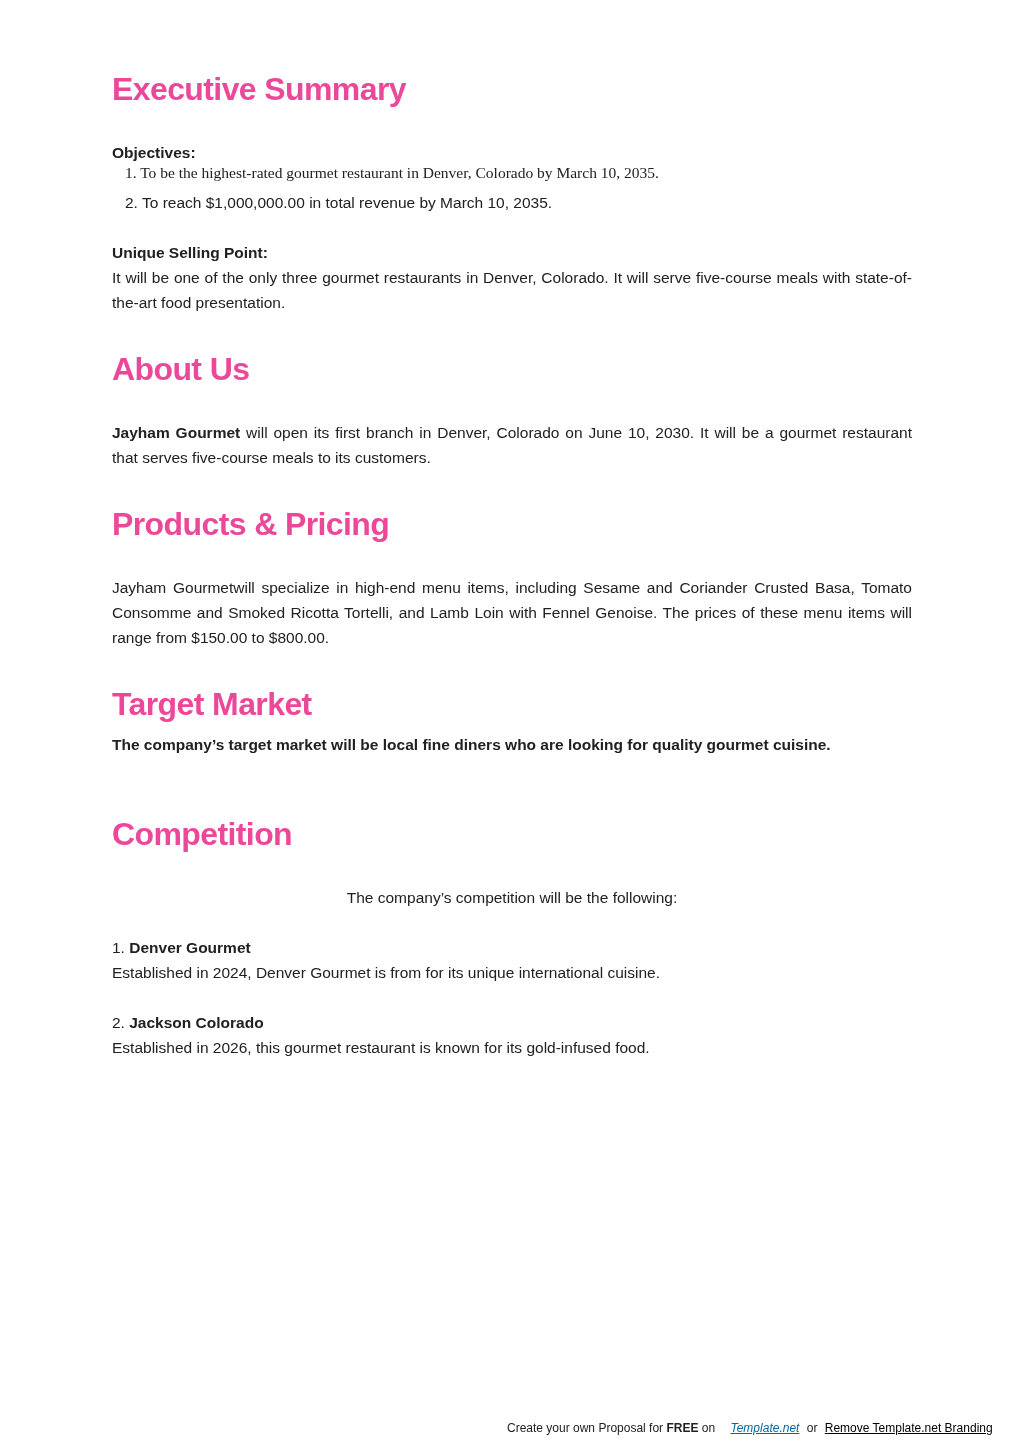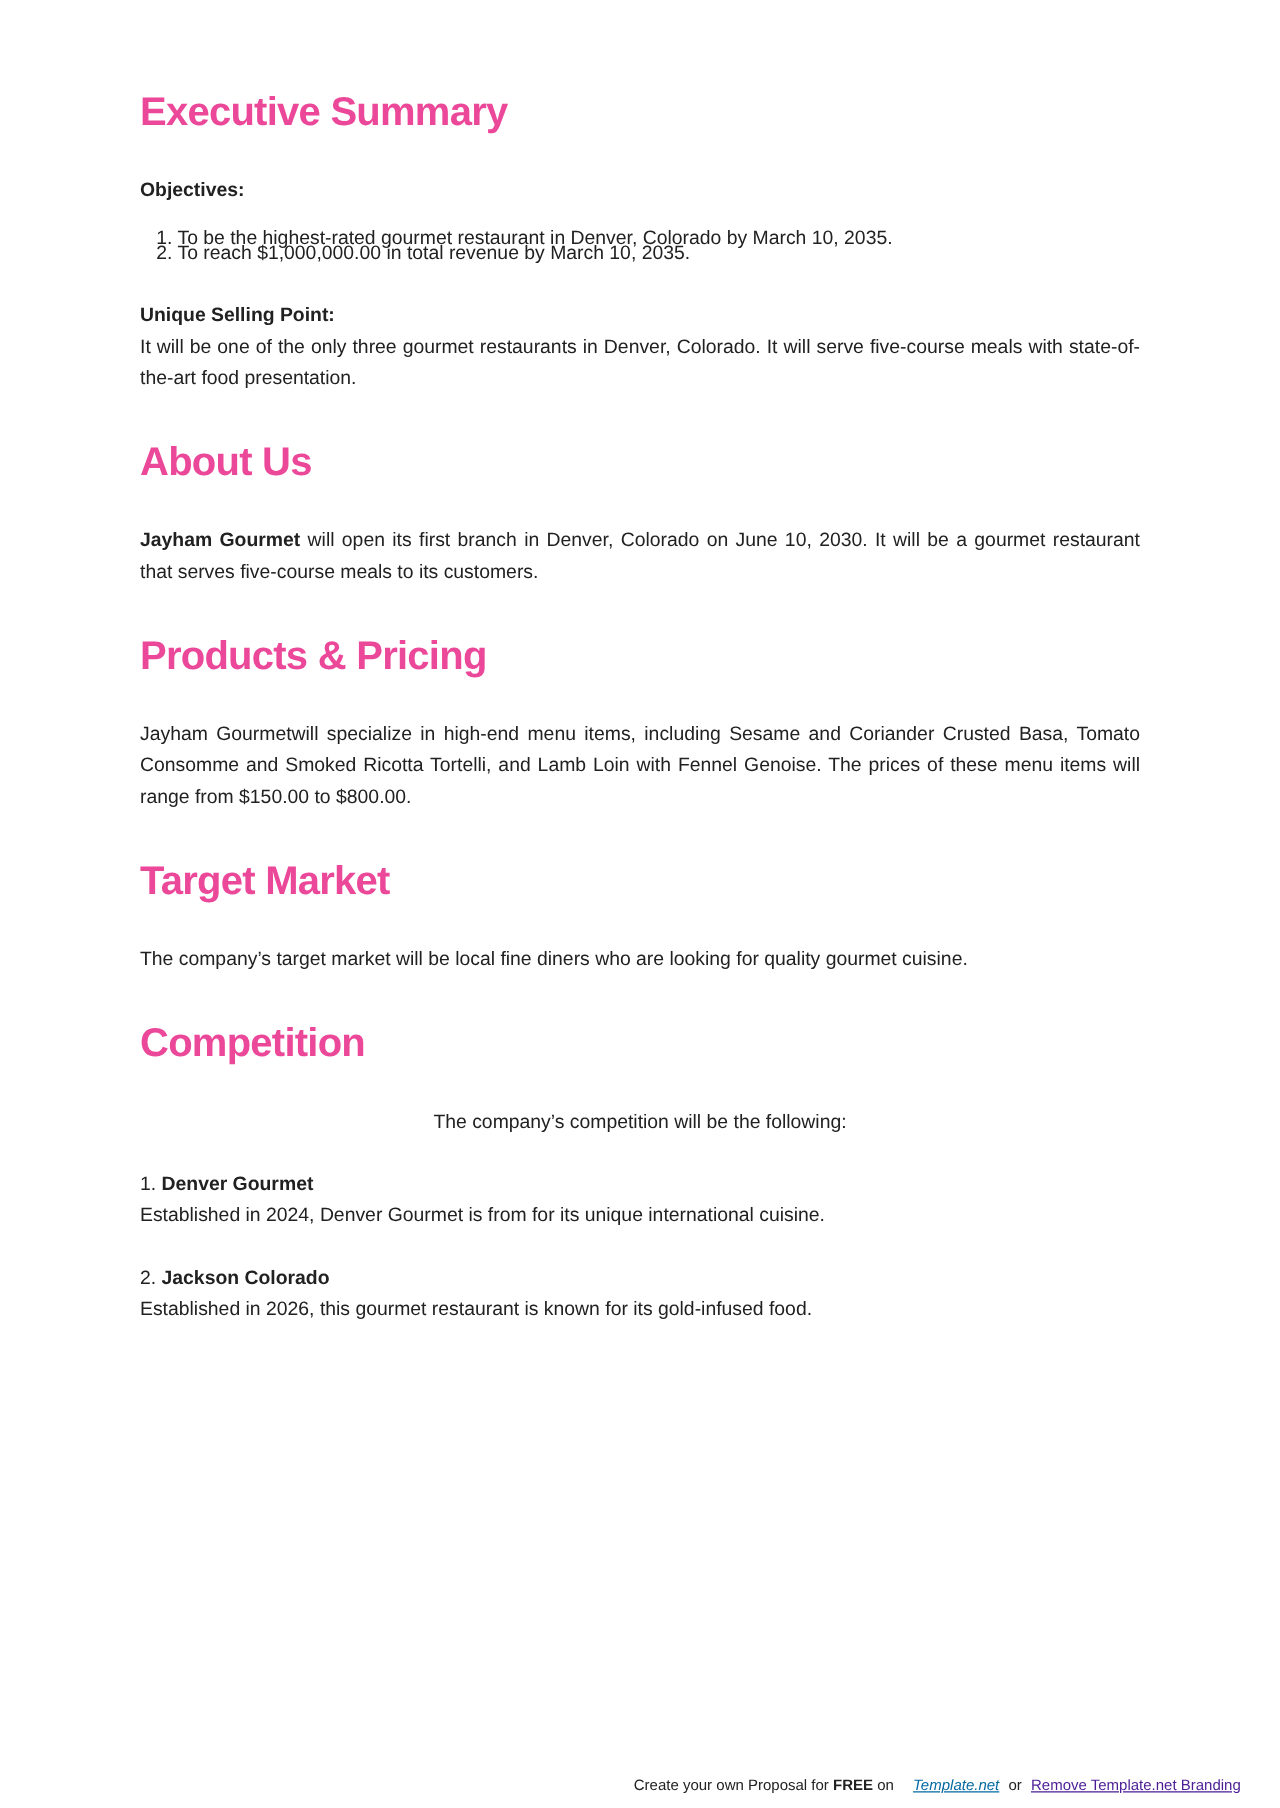--- a/index.html
+++ b/index.html
@@ -59,44 +59,44 @@
       line-height: 18px;
       color: #222;
       white-space: nowrap;
     }
     .footer .free { font-weight: bold; }
     .footer a {
       text-decoration: underline;
     }
     .footer .link-template { color: #0369a1; margin-left: 12px; font-style: italic; }
     .footer .or { margin: 0 4px; }
-    .footer .link-remove { color: #4c1d95; }
+    .footer .link-remove { color: #000000; }
   </style>
 </head>
 <body>
 
 <div class="page">
 
   <h1 class="section-title" style="top:69px;">Executive Summary</h1>
 
   <div class="text bold" style="top:140px;">Objectives:</div>
-  <div class="list-item" style="top:178px;">1. To be the highest-rated gourmet restaurant in Denver, Colorado by March 10, 2035.</div>
+  <div class="list-item" style="top:160px;font-family:Liberation Serif, serif;">1. To be the highest-rated gourmet restaurant in Denver, Colorado by March 10, 2035.</div>
   <div class="list-item" style="top:190px;">2. To reach $1,000,000.00 in total revenue by March 10, 2035.</div>
 
   <div class="text bold" style="top:240px;">Unique Selling Point:</div>
   <p class="text justify" style="top:265px;">It will be one of the only three gourmet restaurants in Denver, Colorado. It will serve five-course meals with state-of-the-art food presentation.</p>
 
   <h1 class="section-title" style="top:349px;">About Us</h1>
   <p class="text justify" style="top:420px;"><span class="bold">Jayham Gourmet</span><span> will open its first branch in Denver, Colorado on June 10, 2030. It will be a gourmet restaurant that serves five-course meals to its customers.</span></p>
 
   <h1 class="section-title" style="top:504px;">Products &amp; Pricing</h1>
   <p class="text justify" style="top:575px;">Jayham Gourmetwill specialize in high-end menu items, including Sesame and Coriander Crusted Basa, Tomato Consomme and Smoked Ricotta Tortelli, and Lamb Loin with Fennel Genoise. The prices of these menu items will range from $150.00 to $800.00.</p>
 
   <h1 class="section-title" style="top:684px;">Target Market</h1>
-  <p class="text" style="top:755px;">The company’s target market will be local fine diners who are looking for quality gourmet cuisine.</p>
+  <p class="text" style="top:732px;font-weight:bold;">The company’s target market will be local fine diners who are looking for quality gourmet cuisine.</p>
 
   <h1 class="section-title" style="top:814px;">Competition</h1>
   <p class="text" style="top:885px;text-align:center;">The company’s competition will be the following:</p>
 
   <div class="text" style="top:935px;"><span>1. </span><span class="bold">Denver Gourmet</span></div>
   <p class="text" style="top:960px;">Established in 2024, Denver Gourmet is from for its unique international cuisine.</p>
 
   <div class="text" style="top:1010px;"><span>2. </span><span class="bold">Jackson Colorado</span></div>
   <p class="text" style="top:1035px;">Established in 2026, this gourmet restaurant is known for its gold-infused food.</p>
 </div>

